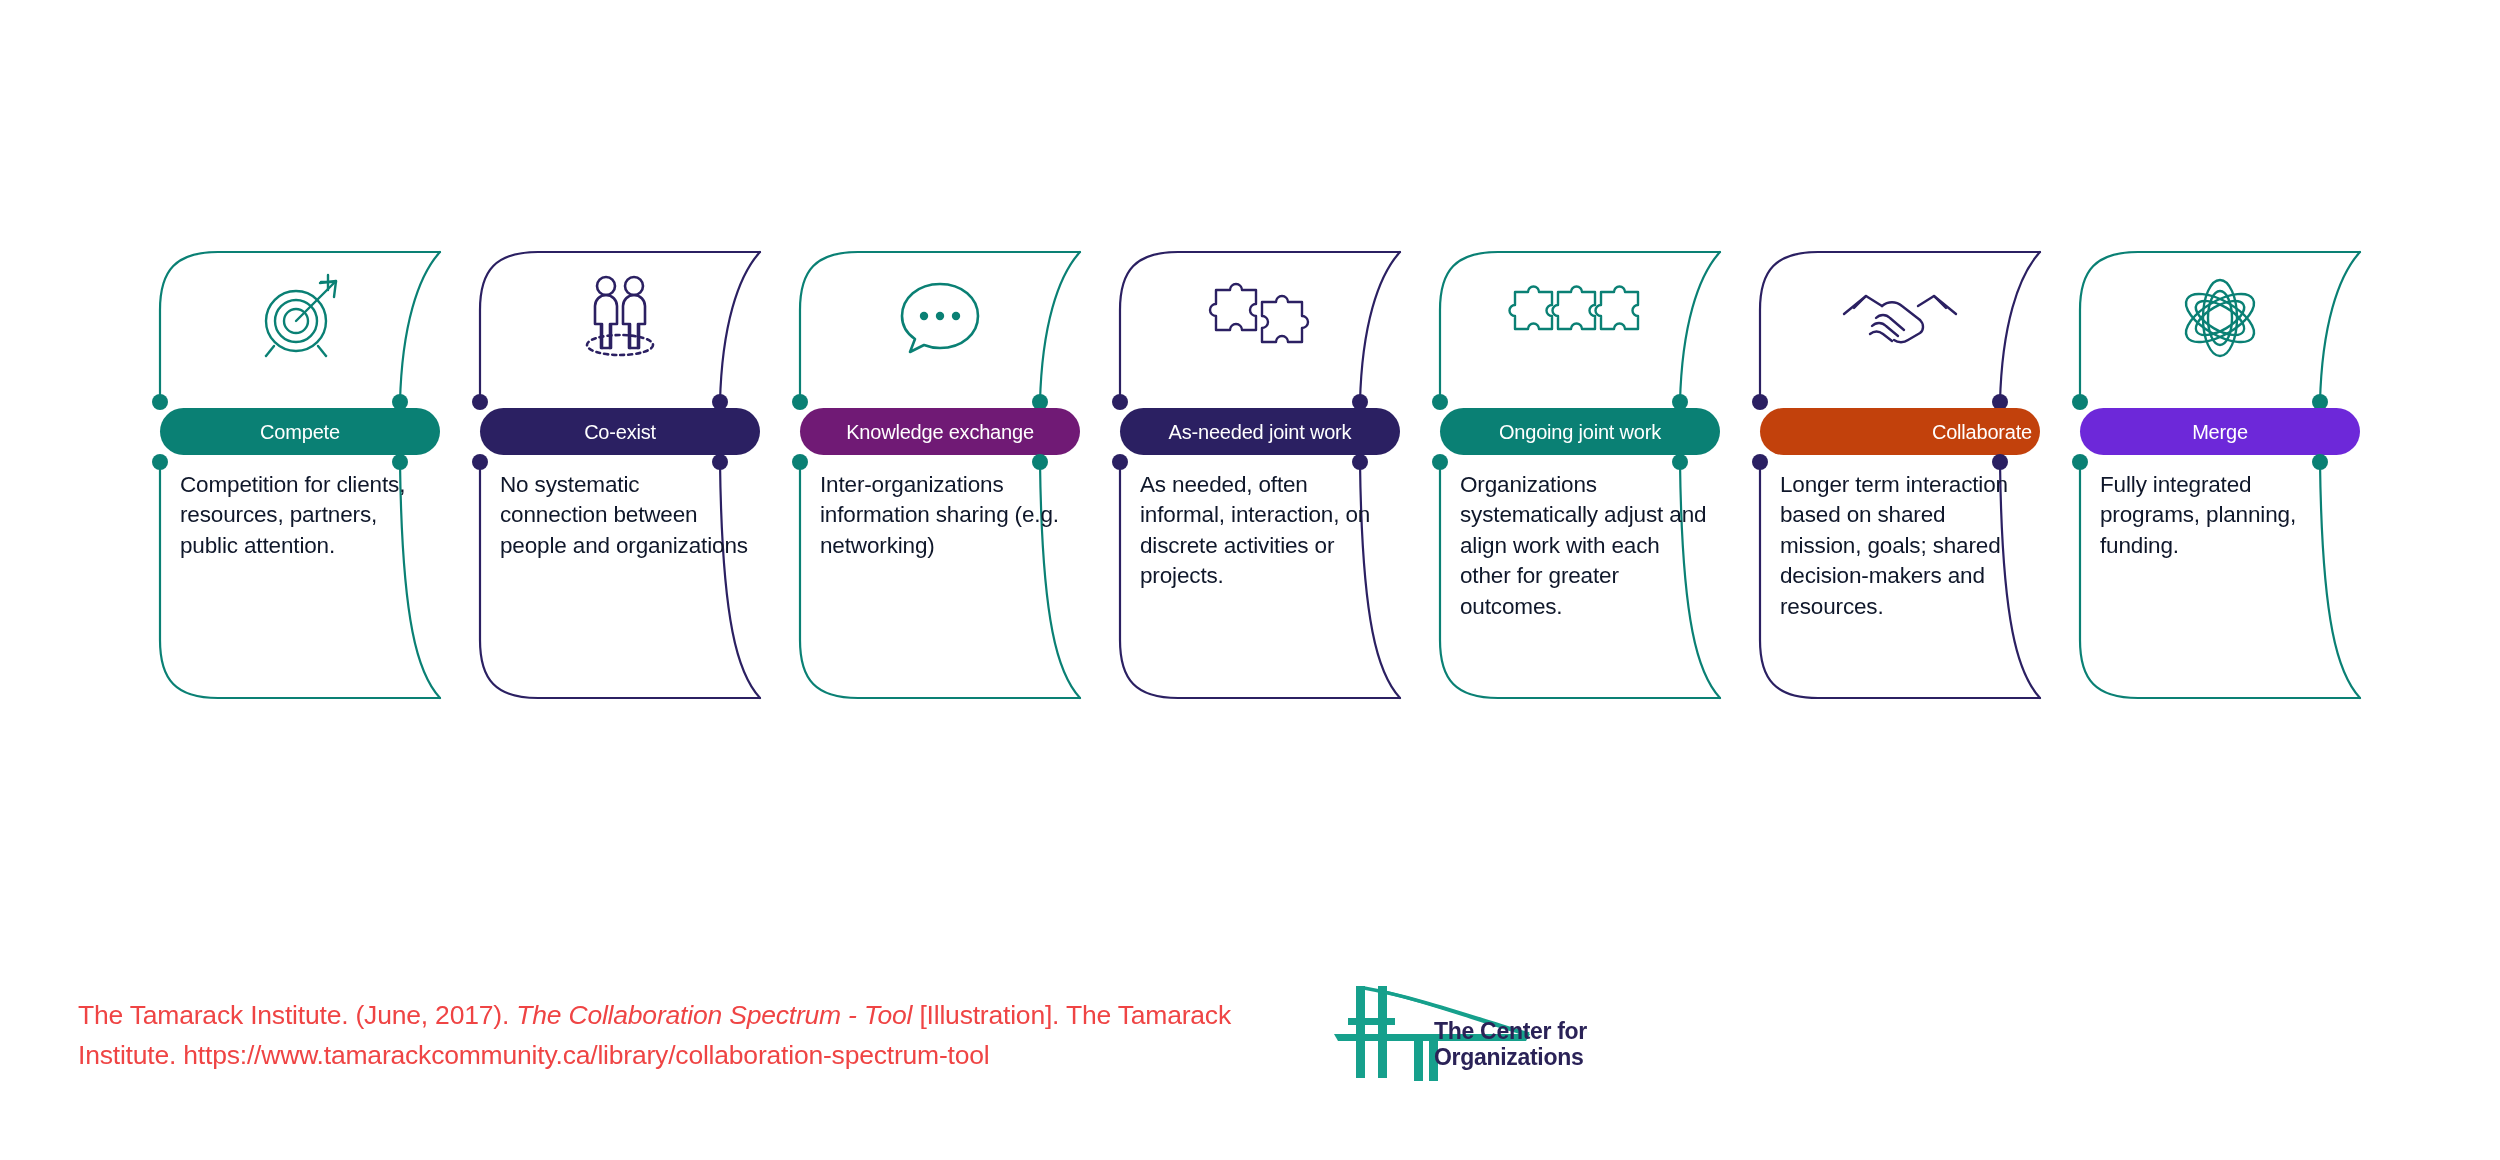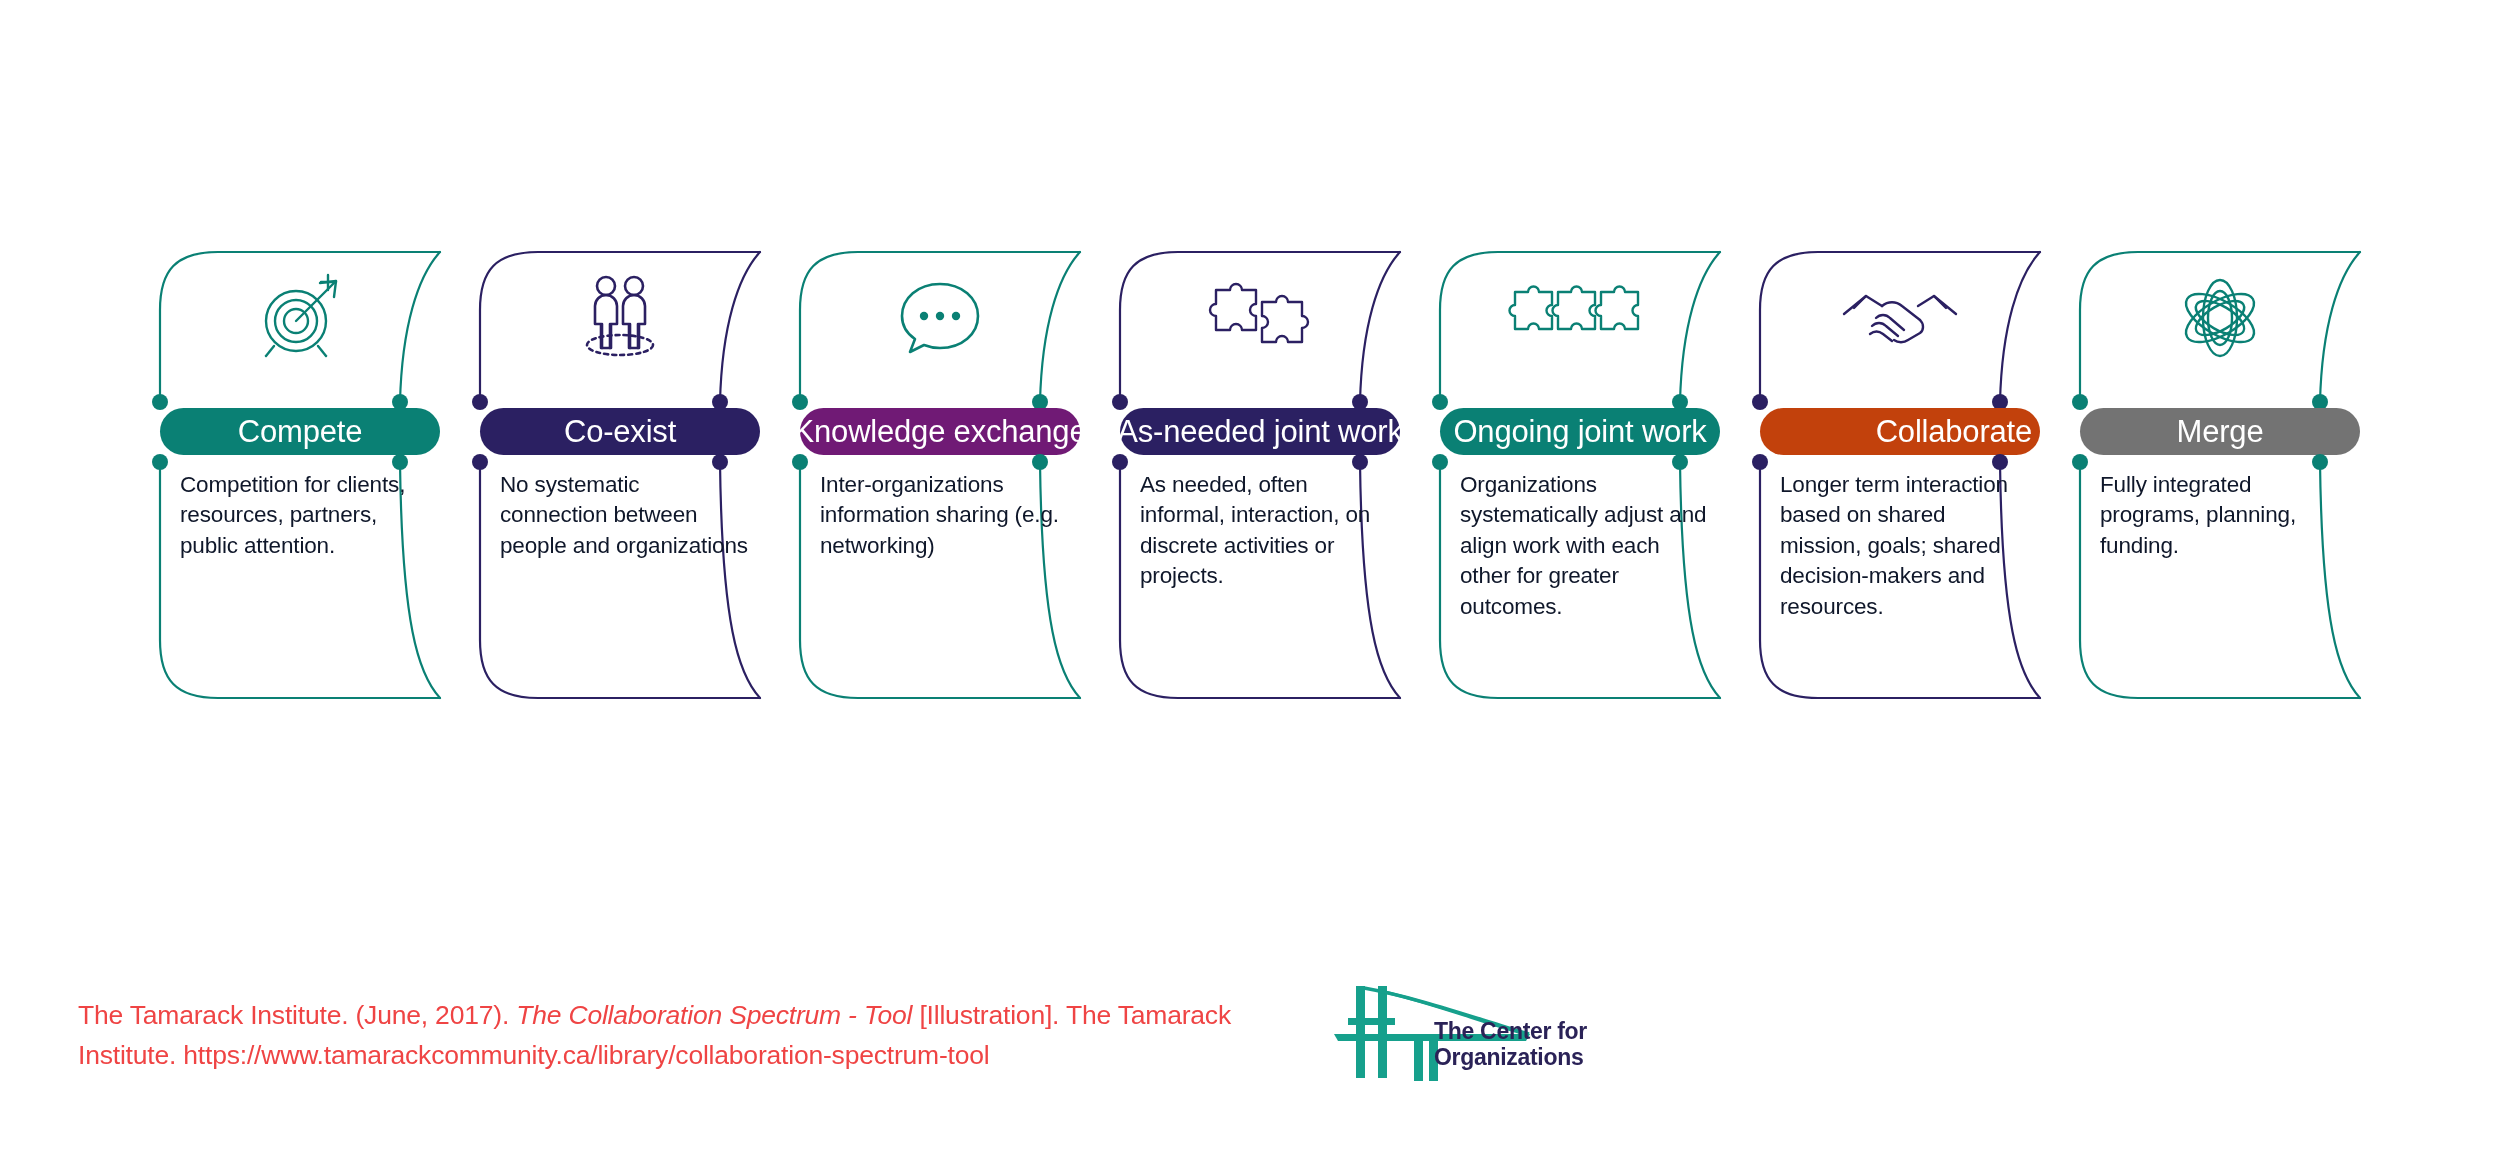--- a/index.html
+++ b/index.html
@@ -68,21 +68,21 @@
     height: 47px;
     border-radius: 24px;
     display: flex;
     align-items: center;
     justify-content: center;
     box-sizing: border-box;
     padding: 0 8px;
   }
   .pill span {
     color: #ffffff;
-    font-size: 31px;
+    font-size: 20px;
     font-weight: 400;
     letter-spacing: -0.2px;
     white-space: nowrap;
     line-height: 1;
   }
 
   
   .desc {
     position: absolute;
     left: 30px;
@@ -382,21 +382,21 @@
         <ellipse cx="52" cy="52" rx="17" ry="38"></ellipse>
         <ellipse cx="52" cy="52" rx="17" ry="38" transform="rotate(60 52 52)"></ellipse>
         <ellipse cx="52" cy="52" rx="17" ry="38" transform="rotate(120 52 52)"></ellipse>
         <ellipse cx="52" cy="52" rx="12" ry="27"></ellipse>
         <ellipse cx="52" cy="52" rx="12" ry="27" transform="rotate(60 52 52)"></ellipse>
         <ellipse cx="52" cy="52" rx="12" ry="27" transform="rotate(120 52 52)"></ellipse>
       </svg>
         </div>
      <div class="dot" style="left:2px;  top:144px; background:#0a8074;"></div>
      <div class="dot" style="left:242px;top:144px; background:#0a8074;"></div>
-     <div class="pill" style="background:#737373;">
+     <div class="pill" style="background:#6d28d9;">
        <span>Merge</span>
      </div>
      <div class="dot" style="left:2px;  top:204px; background:#0a8074;"></div>
      <div class="dot" style="left:242px;top:204px; background:#0a8074;"></div>
      <div class="desc">Fully integrated programs, planning, funding.</div>
       </div>
     </div>
 
   <div id="footer">
 

